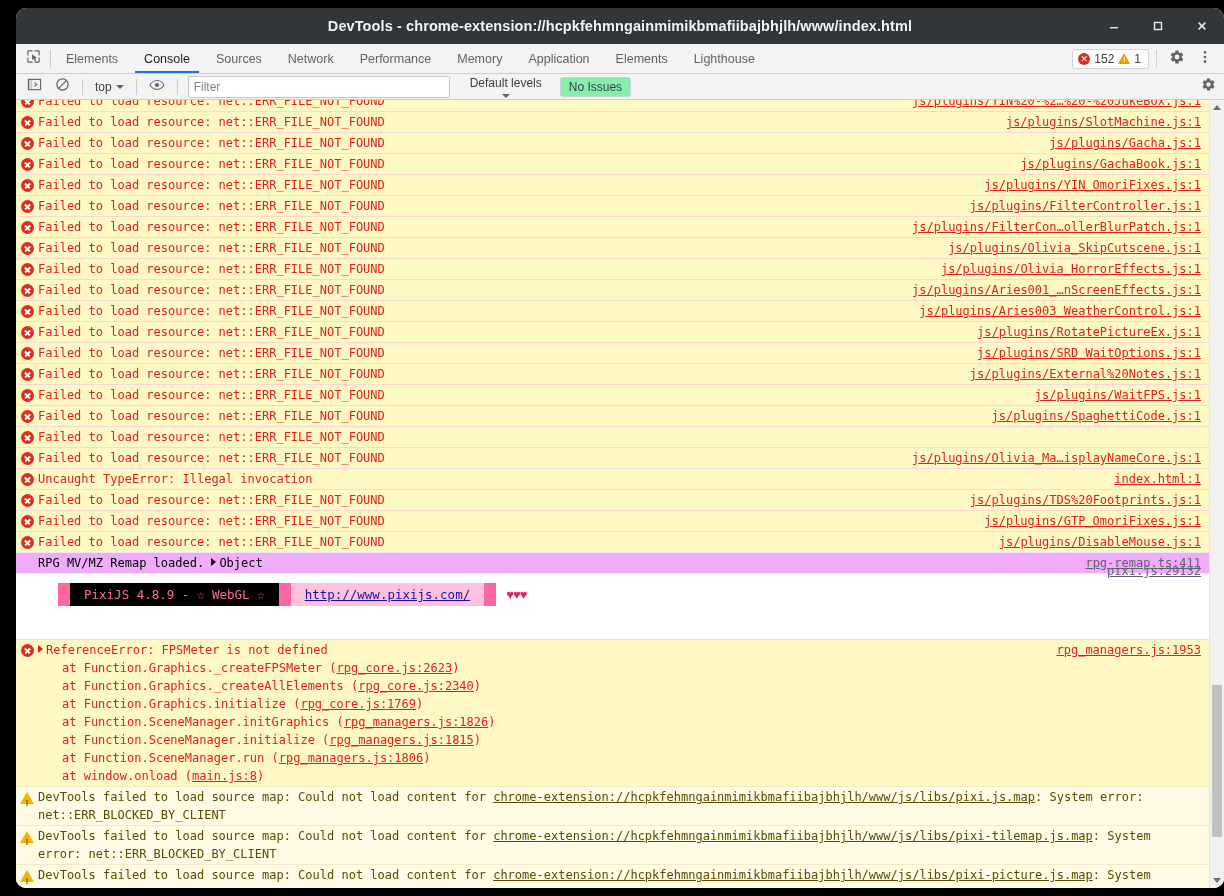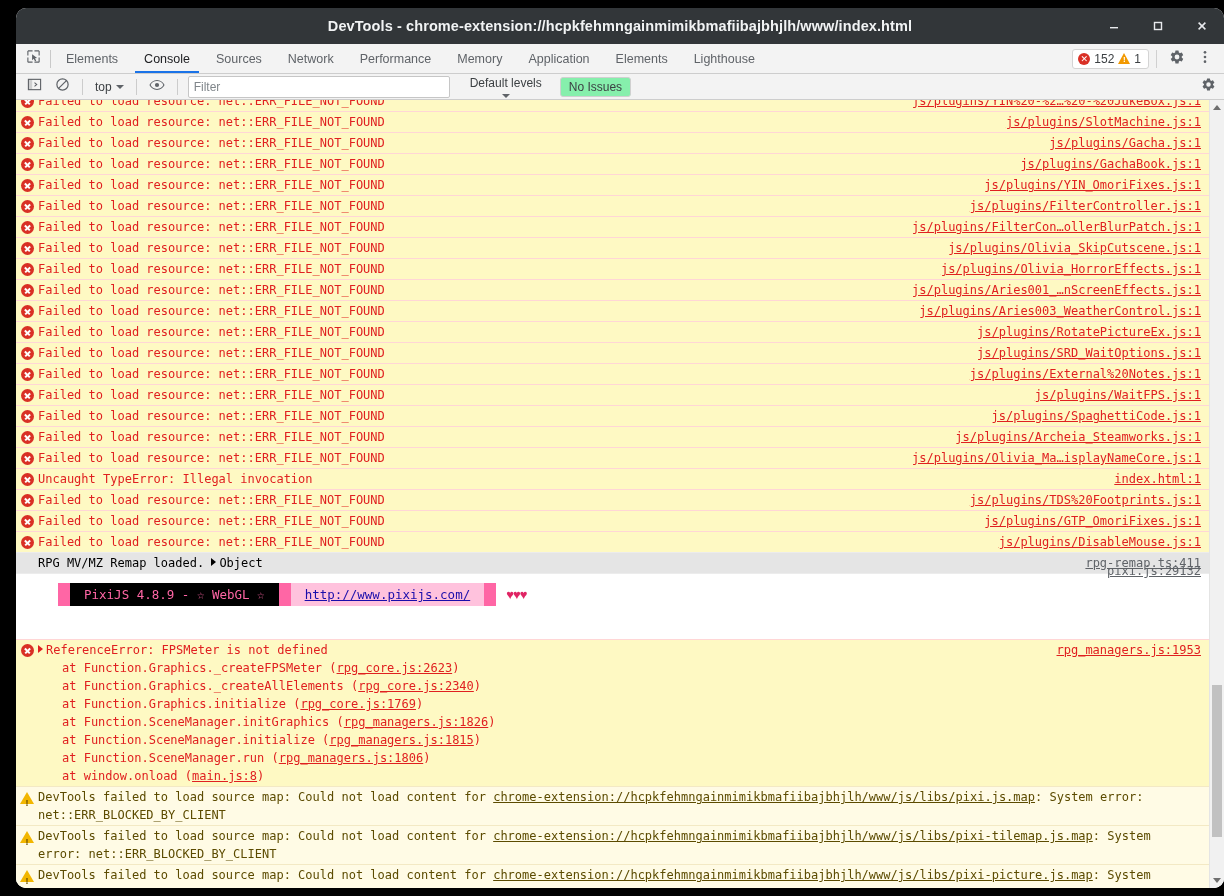--- a/index.html
+++ b/index.html
@@ -209,21 +209,21 @@
     border-top: 1px solid #ffd6d6;
     color: #e02020;
   }
   .msg.error:first-child { border-top: none; }
   .msg.warn {
     background: #fffbe5;
     border-top: 1px solid #f3e9c4;
     color: #5c4b00;
   }
   .msg.plain {
-    background: #e5e5e5;
+    background: #f0abfc;
     border-top: 1px solid #ececec;
   }
   .msg-badge {
     flex: 0 0 22px;
     width: 22px;
     display: flex; align-items: flex-start; justify-content: center;
     padding-top: 3px;
   }
   .circ-x {
     width: 13px; height: 13px; border-radius: 50%;
@@ -583,21 +583,20 @@
             <span class="circ-x"></span>
           </div>
           <div class="msg-text">Failed to load resource: net::ERR_FILE_NOT_FOUND</div>
           <div class="msg-src">js/plugins/SpaghettiCode.js:1</div>
         </div>
         <div class="msg error">
           <div class="msg-badge">
             <span class="circ-x"></span>
           </div>
           <div class="msg-text">Failed to load resource: net::ERR_FILE_NOT_FOUND</div>
-          <div class="msg-src">js/plugins/Archeia_Steamworks.js:1</div>
         </div>
         <div class="msg error">
           <div class="msg-badge">
             <span class="circ-x"></span>
           </div>
           <div class="msg-text">Failed to load resource: net::ERR_FILE_NOT_FOUND</div>
           <div class="msg-src">js/plugins/Olivia_Ma…isplayNameCore.js:1</div>
         </div>
         <div class="msg error">
           <div class="msg-badge">

